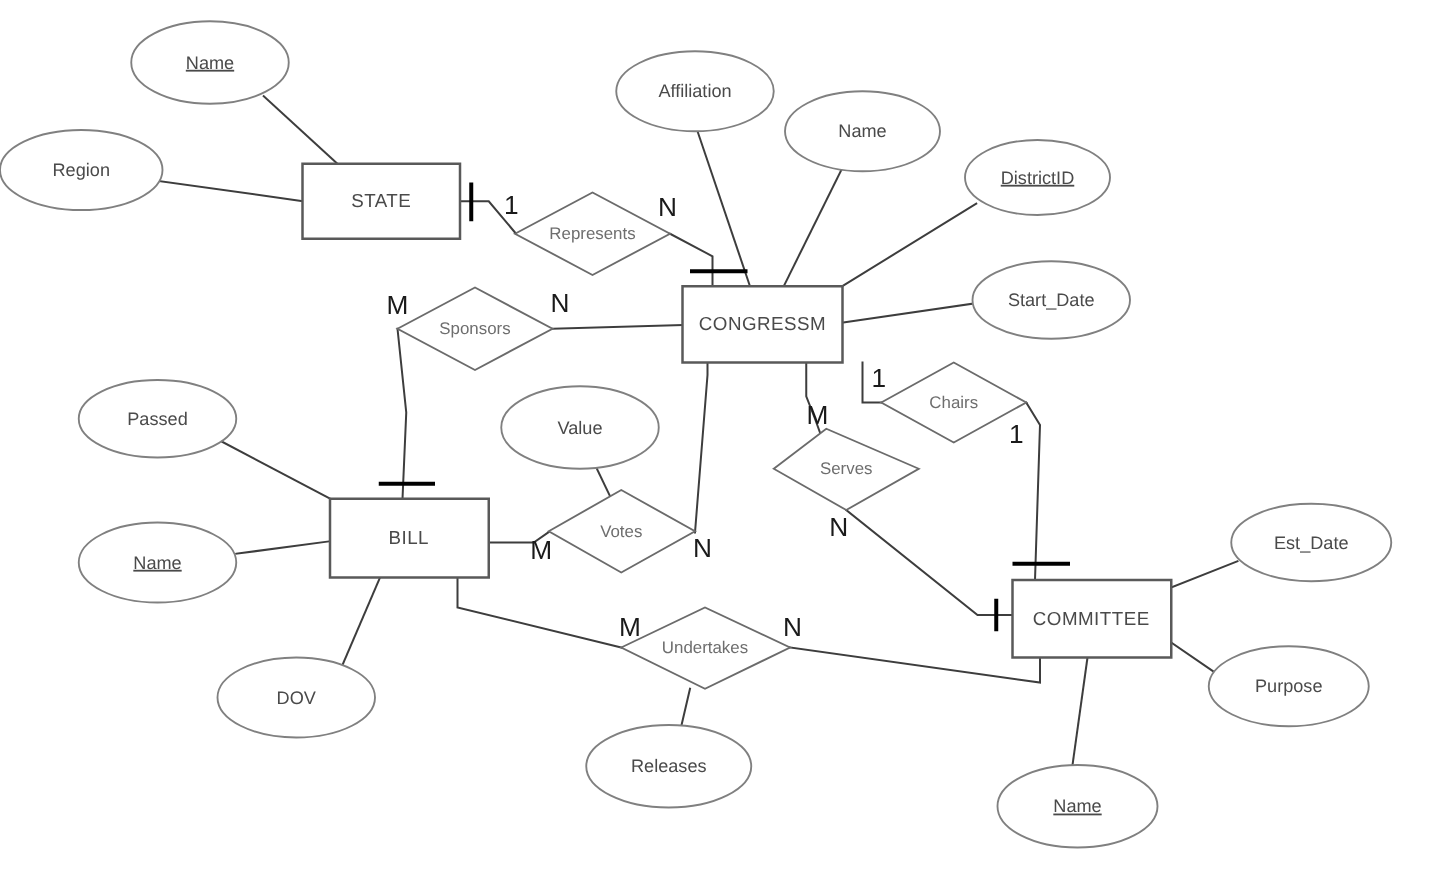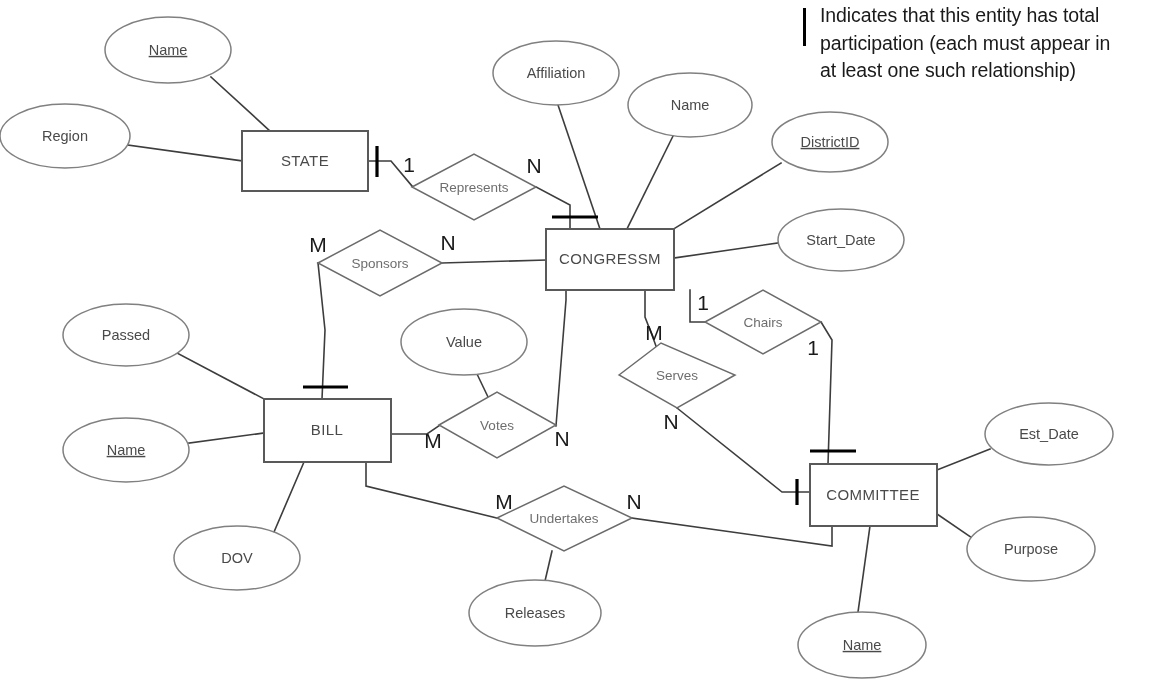--- a/index.html
+++ b/index.html
@@ -299,20 +299,14 @@
       <text class="lbl-card" x="562" y="440">N</text>
       <text class="lbl-card" x="703" y="304">1</text>
       <text class="lbl-card" x="813" y="349">1</text>
       <text class="lbl-card" x="654" y="334">M</text>
       <text class="lbl-card" x="671" y="423">N</text>
       <text class="lbl-card" x="504" y="503">M</text>
       <text class="lbl-card" x="634" y="503">N</text>
     </g>
   </svg>
 
-  <div class="legend">
-    <div class="legend-bar"></div>
-    <div class="legend-text">Indicates that this entity has total
-participation (each must appear in
-at least one such relationship)</div>
-  </div>
 
 </div>
 
 </body></html>

